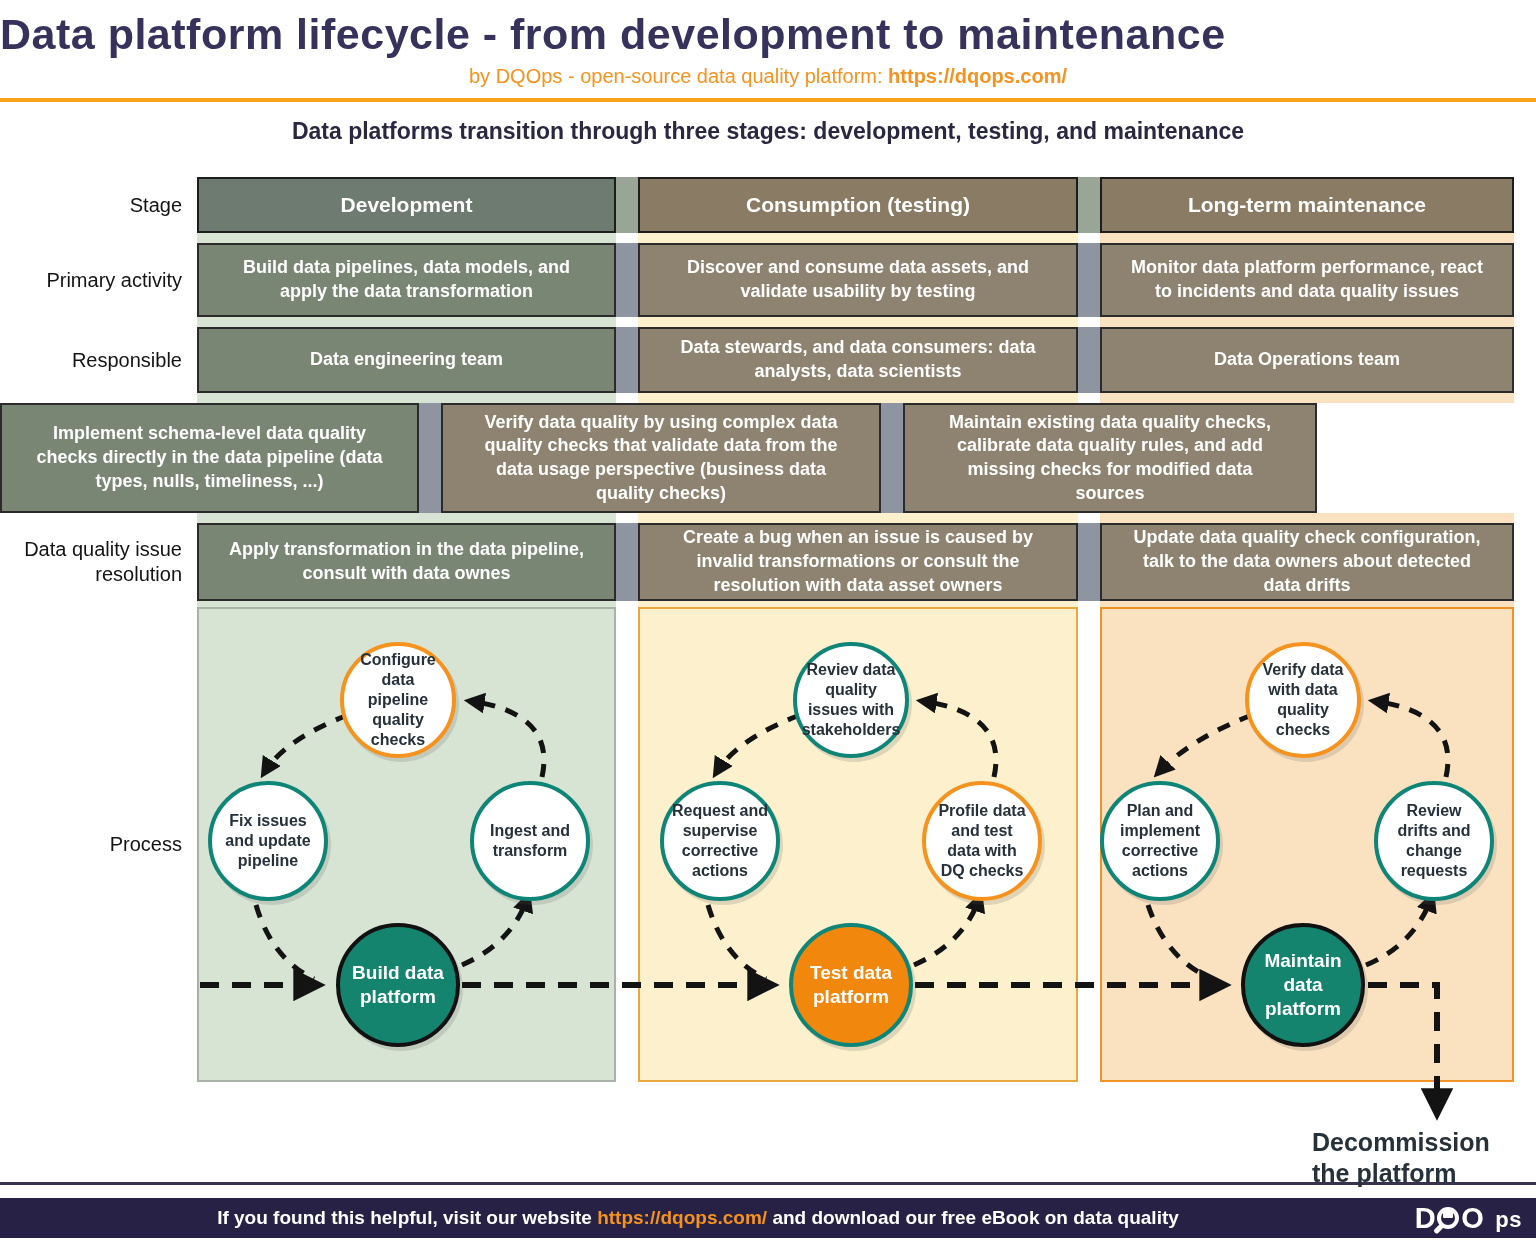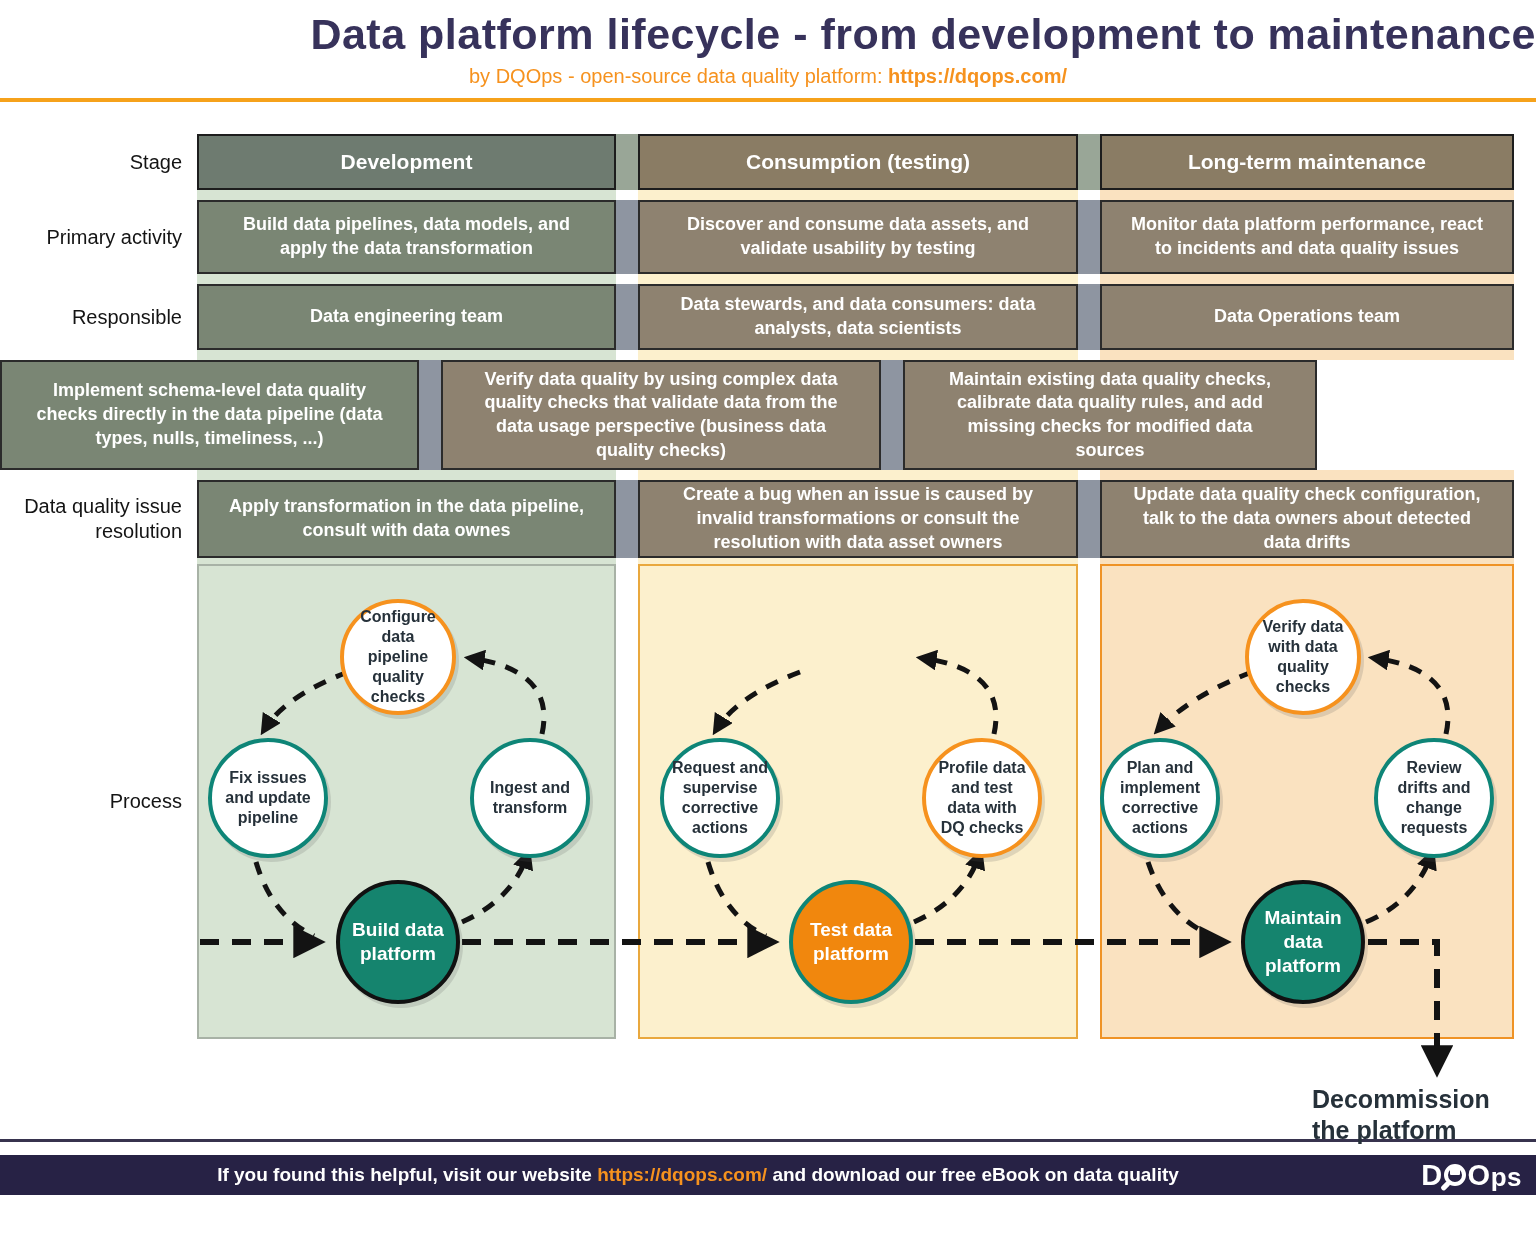--- a/index.html
+++ b/index.html
@@ -1,21 +1,21 @@
 <!DOCTYPE html>
 <html><head>
 <meta charset="utf-8">
 <style>
   * { box-sizing: border-box; margin: 0; padding: 0; }
   html,body { background:#ffffff; }
   body { font-family: "Liberation Sans", "DejaVu Sans", sans-serif; width:1536px; }
   .page { width:1536px; height:1244px; position:relative; overflow:hidden; background:#fff; }
 
   
-  .title { text-align:right; padding-top:10px; font-size:43px; font-weight:700; color:#37325B; letter-spacing:0.5px;padding-left:26px; }
+  .title { text-align:left; padding-top:10px; font-size:43px; font-weight:700; color:#37325B; letter-spacing:0.5px; }
   .subtitle { text-align:center; margin-top:6px; font-size:20px; color:#F6921E; font-weight:500; }
   .subtitle b { font-weight:800; }
   .orange-rule { margin-top:10px; height:4px; background:#F6A21B; width:100%; }
   .intro { text-align:center; margin-top:16px; font-size:23px; font-weight:600; color:#2A2740; }
 
   
   .lifecycle { position:relative; width:1536px; height:1005px; margin-top:32px; }
   .trow { display:flex; width:1514px; }
   .lbl { width:197px; display:flex; align-items:center; justify-content:flex-end;
          text-align:right; padding-right:15px; font-size:20px; color:#141414; line-height:1.25; }
@@ -59,36 +59,37 @@
                   font-size:25px; font-weight:600; color:#26313A; line-height:1.25; z-index:2; }
 
   
   .prefooter-line { height:3px; background:#37334E; width:100%; }
   .prefooter-gap { height:13px; background:#fff; }
   .footer { height:40px; background:#272245; position:relative; display:flex; align-items:center; }
   .footer-text { position:absolute; left:0; right:140px; text-align:center; color:#fff; font-size:19px; font-weight:600; }
   .footer-text b { color:#F6921E; font-weight:800; }
   .logo { position:absolute; right:14px; top:0; height:40px; display:flex; align-items:center;
           color:#fff; font-weight:800; font-size:29px; letter-spacing:0.5px; }
-  .logo .lg-ps { font-size:26px; align-self:center; margin-top:4px; }
+  .logo .lg-ps { font-size:22px; align-self:center; margin-top:4px;margin-left:11px; }
   .q-wrap { position:relative; width:22px; height:22px; margin:0 2px 0 1px; }
   .q-circle { position:absolute; inset:0; border:4px solid #fff; border-radius:50%; }
   .q-lens { position:absolute; left:6px; top:4px; width:10px; height:7px; background:#fff; border-radius:1px; }
   .q-handle { position:absolute; width:5px; height:10px; background:#fff; left:-1px; bottom:-5px; transform:rotate(45deg); border-radius:2px; }
 </style>
 </head>
 <body>
 
 <div class="page">
 
   <div class="title">Data platform lifecycle - from development to maintenance</div>
   <div class="subtitle">
     <span>by DQOps - open-source data quality platform: </span><b>https://dqops.com/</b>
   </div>
   <div class="orange-rule"></div>
+  <div class="intro">Data platforms transition through three stages: development, testing, and maintenance</div>
 
   <div class="lifecycle">
 
     <div class="trow" style="height:56px">
       <div class="lbl">Stage</div>
       <div class="hcell h-dev col-a">Development</div>
       <div class="gut g-hdr"></div>
       <div class="hcell h-warm col-b">Consumption (testing)</div>
       <div class="gut g-hdr"></div>
       <div class="hcell h-warm col-c">Long-term maintenance</div>
@@ -213,20 +214,21 @@
         <path class="arc" d="M1366 788 Q1414 768 1432 720" marker-end="url(#ah)"></path>
         <path class="arc" d="M1446 600 Q1460 536 1374 524" marker-end="url(#ah)"></path>
       </g>
     </svg>
 
     <div class="circle b-orange" style="left:340px;top:465px;width:116px;height:116px">Configure data pipeline quality checks</div>
     <div class="circle b-teal" style="left:208px;top:604px;width:120px;height:120px">Fix issues and update pipeline</div>
     <div class="circle b-teal" style="left:470px;top:604px;width:120px;height:120px">Ingest and transform</div>
     <div class="circle f-teal" style="left:336px;top:746px;width:124px;height:124px">Build data platform</div>
 
+    <div class="circle b-teal" style="left:793px;top:465px;width:116px;height:116px">Reviev data quality issues with stakeholders</div>
     <div class="circle b-teal" style="left:660px;top:604px;width:120px;height:120px">Request and supervise corrective actions</div>
     <div class="circle f-orange" style="left:789px;top:746px;width:124px;height:124px">Test data platform</div>
     <div class="circle b-orange" style="left:922px;top:604px;width:120px;height:120px">Profile data and test data with DQ checks</div>
 
     <div class="circle b-orange" style="left:1245px;top:465px;width:116px;height:116px">Verify data with data quality checks</div>
     <div class="circle b-teal" style="left:1100px;top:604px;width:120px;height:120px">Plan and implement corrective actions</div>
     <div class="circle b-teal" style="left:1374px;top:604px;width:120px;height:120px">Review drifts and change requests</div>
     <div class="circle f-teal" style="left:1241px;top:746px;width:124px;height:124px">Maintain data platform</div>
 
     <div class="decommission">Decommission the platform</div>

